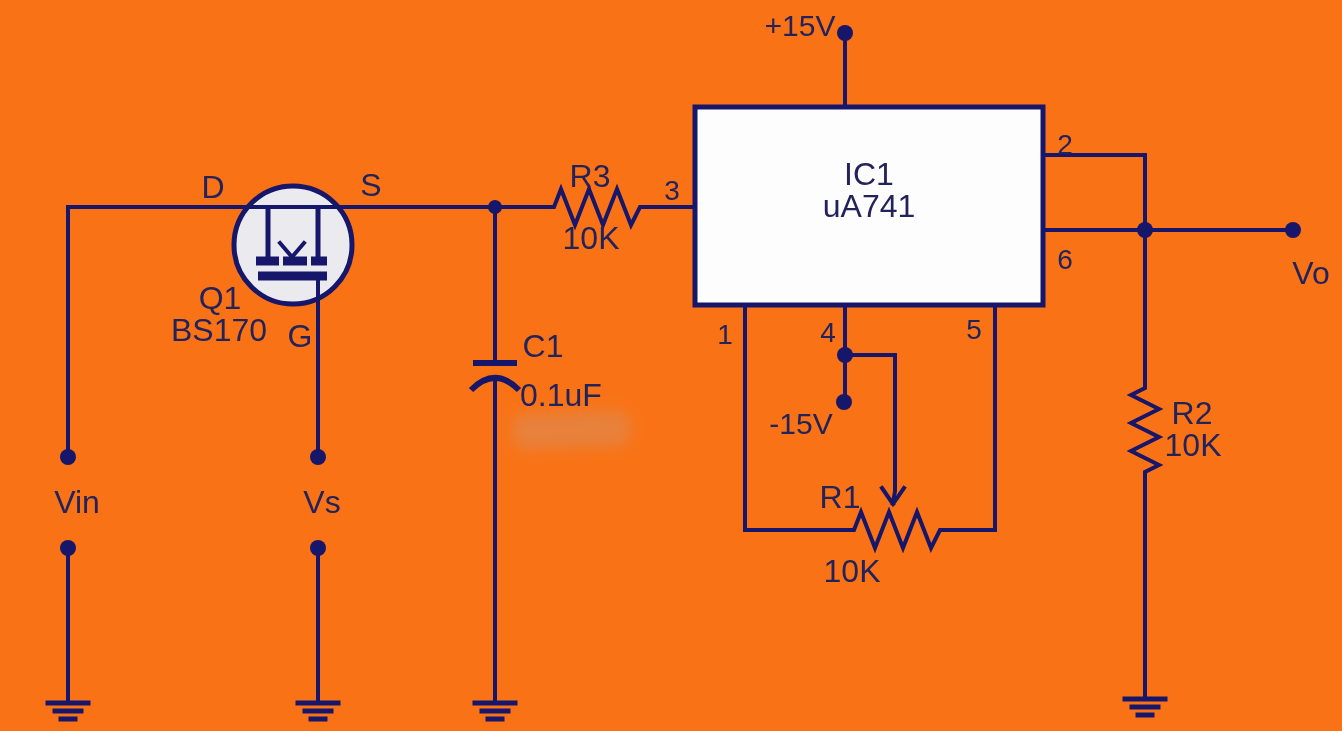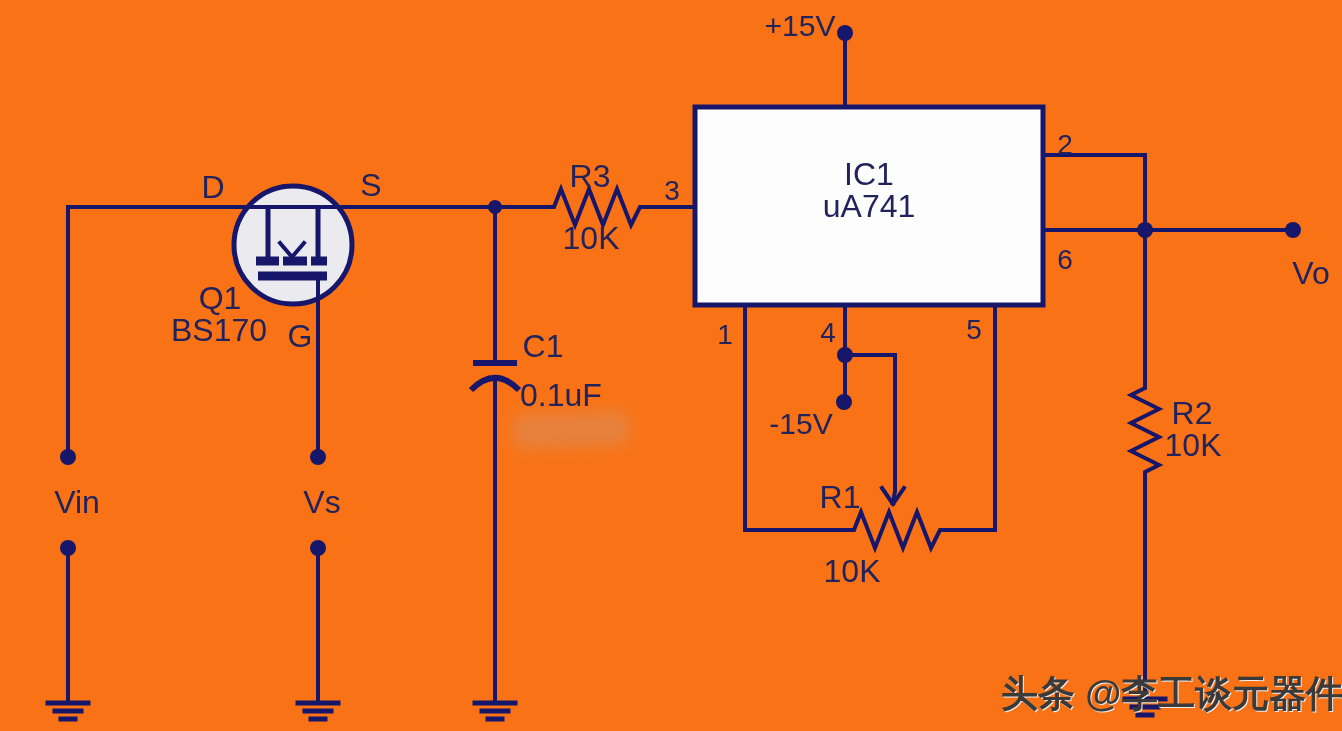--- a/index.html
+++ b/index.html
@@ -134,14 +134,13 @@
     <text class="pwr mid" x="801" y="434">-15V</text>
     <text class="lbl mid" x="840" y="508">R1</text>
     <text class="lbl mid" x="852" y="582">10K</text>
     <text class="lbl mid" x="1192" y="424">R2</text>
     <text class="lbl mid" x="1193" y="456">10K</text>
     <text class="lbl mid" x="543" y="357">C1</text>
     <text class="lbl" x="520" y="406">0.1uF</text>
     <text class="lbl mid" x="1311" y="284">Vo</text>
   </svg>
 
-  <div class="watermark">头条 @李工谈元器件</div>
 </div>
 
 </body></html>

